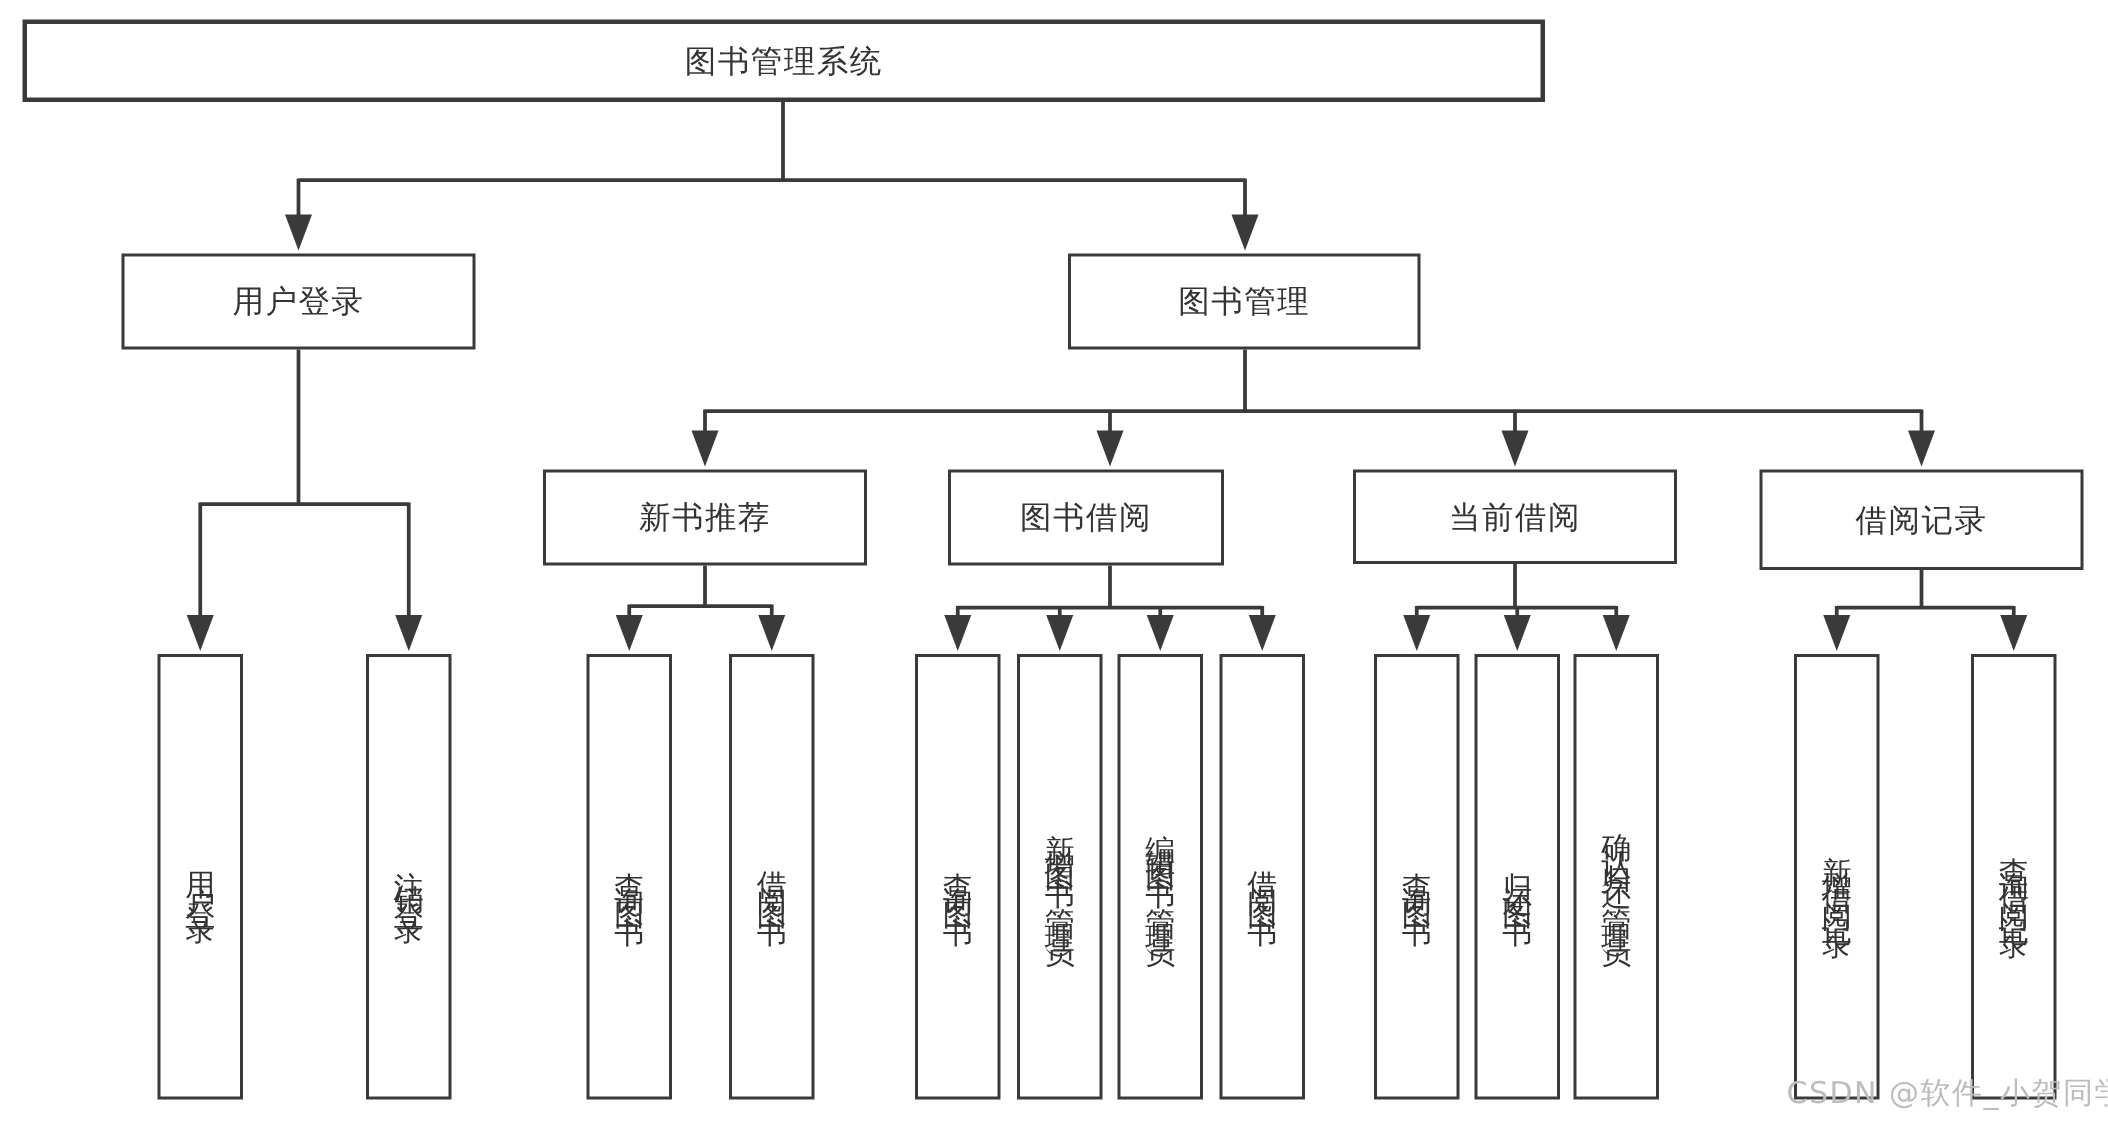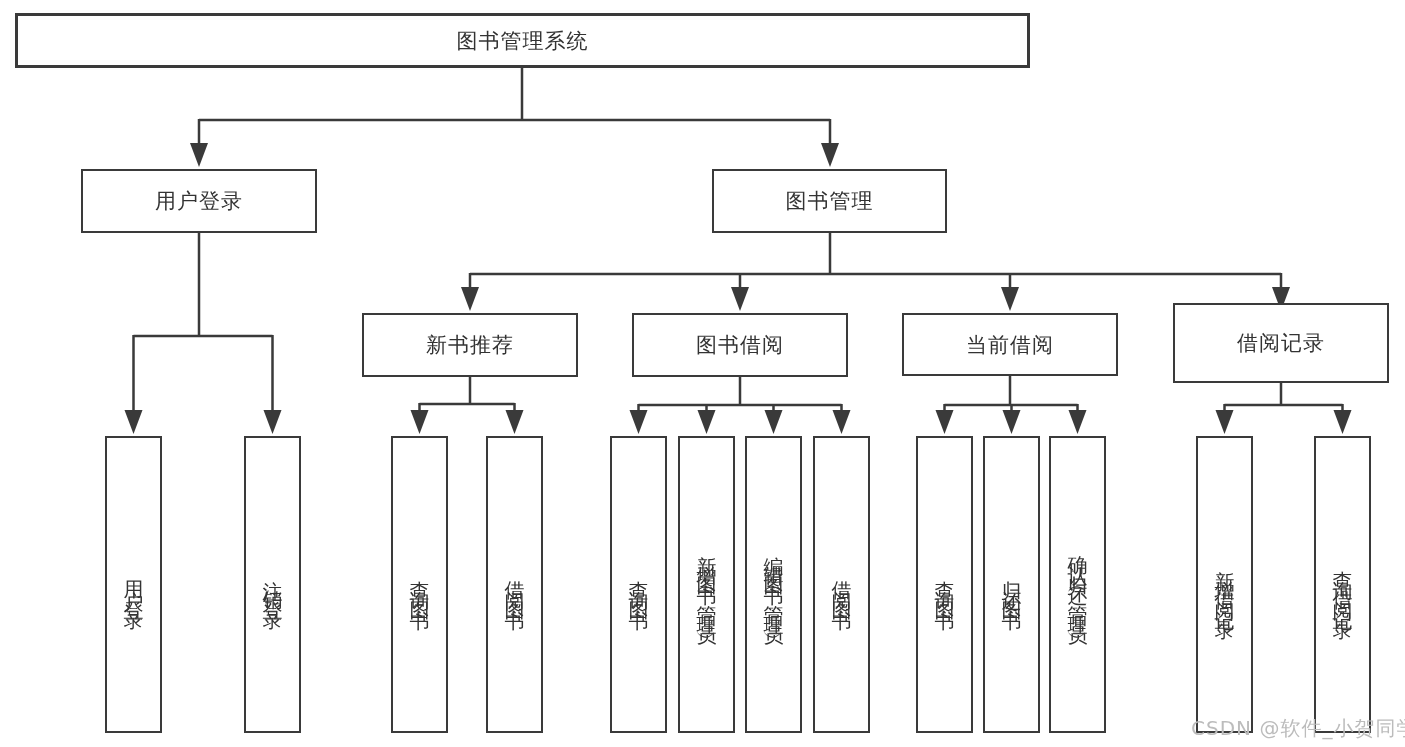--- a/index.html
+++ b/index.html
@@ -26,23 +26,23 @@
     font-size:20px;
     letter-spacing:10px;
     line-height:53px;
     white-space:nowrap;
   }
   
   #n-root{left:15px;top:13px;width:1015px;height:55px;}
   #n-user-login{left:81px;top:169px;width:236px;height:64px;}
   #n-book-mgmt{left:712px;top:169px;width:235px;height:64px;}
   #n-new-book{left:362px;top:313px;width:216px;height:64px;}
-  #n-book-borrow{left:632px;top:313px;width:216px;height:64px;}
+  #n-book-borrow{left:632px;top:313px;width:184px;height:64px;}
   #n-current-borrow{left:902px;top:313px;width:216px;height:63px;}
-  #n-borrow-record{left:1173px;top:303px;width:216px;height:80px;}
+  #n-borrow-record{left:1173px;top:313px;width:216px;height:67px;}
   #n-ul-login{left:105px;}
   #n-ul-logout{left:244px;}
   #n-nb-query{left:391px;}
   #n-nb-borrow{left:486px;}
   #n-bb-query{left:610px;}
   #n-bb-add{left:678px;}
   #n-bb-edit{left:745px;}
   #n-bb-borrow{left:813px;}
   #n-cb-query{left:916px;}
   #n-cb-return{left:983px;}

